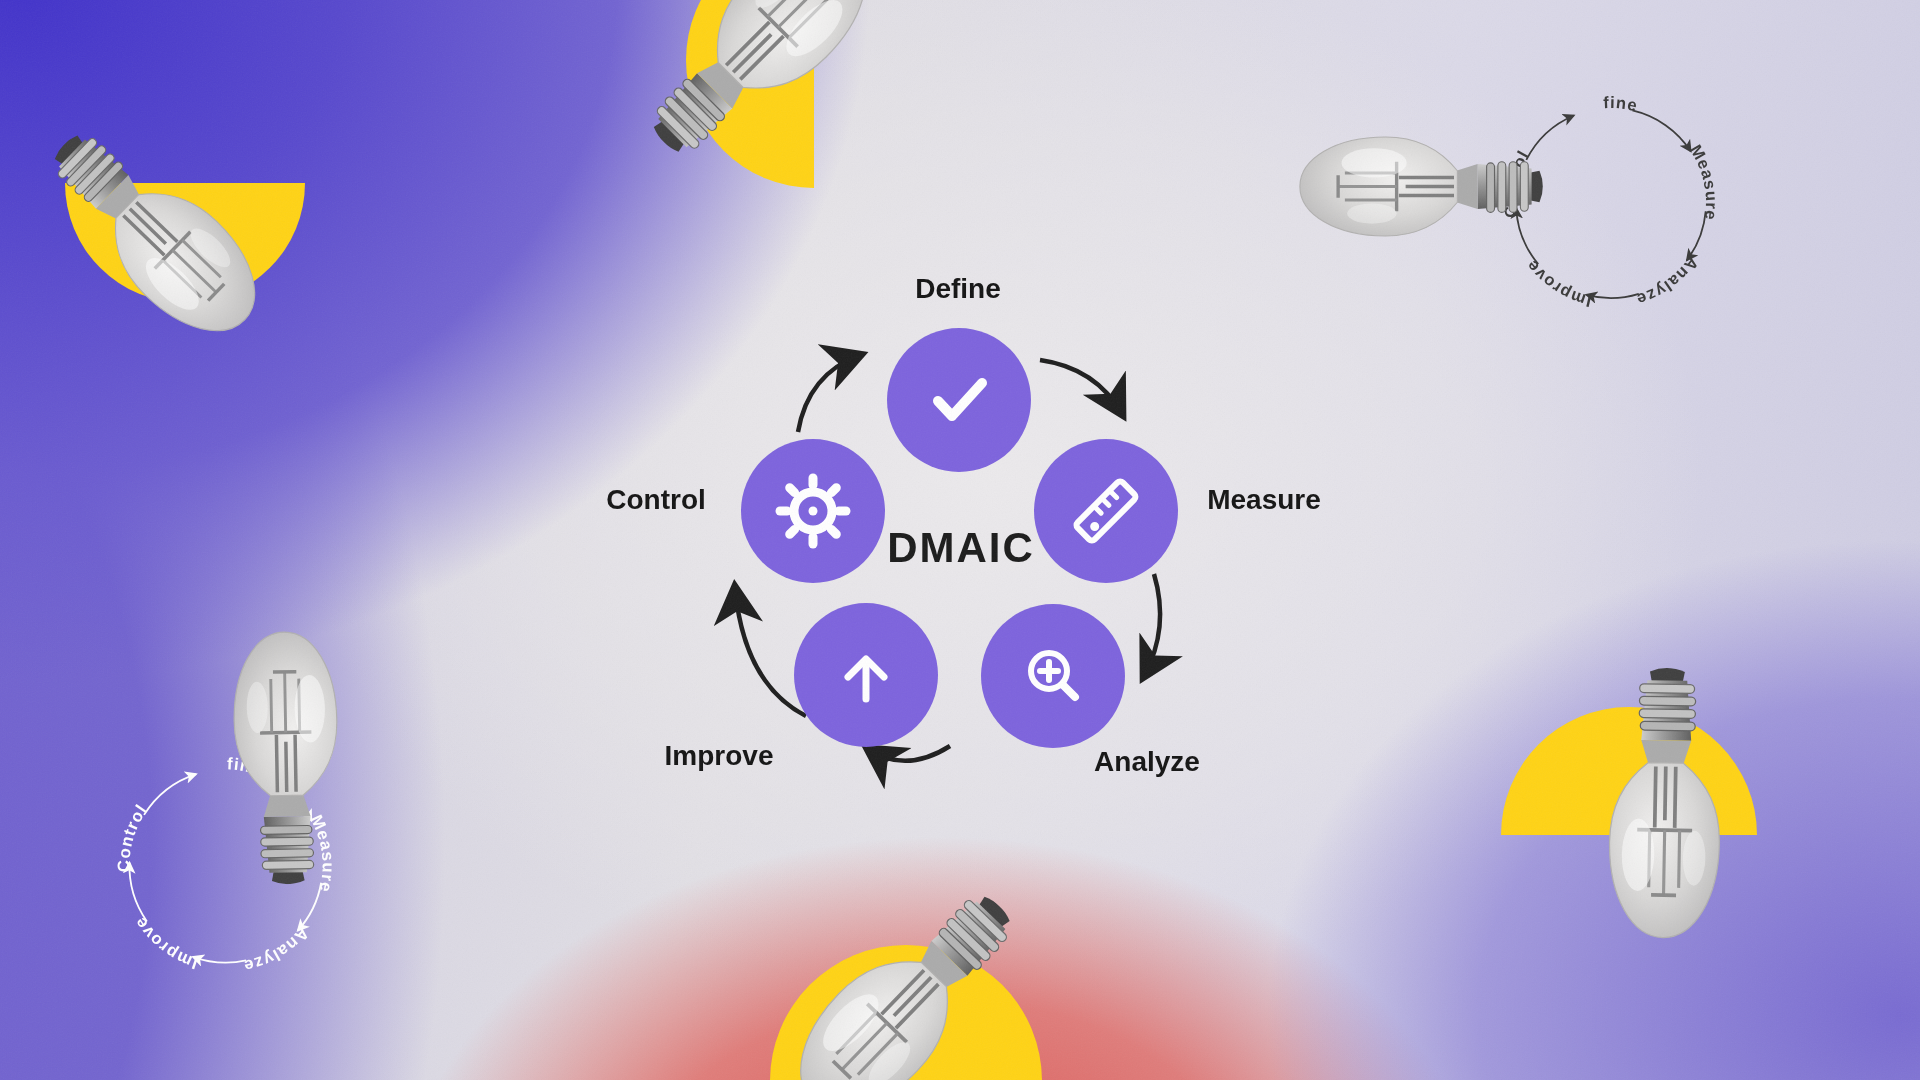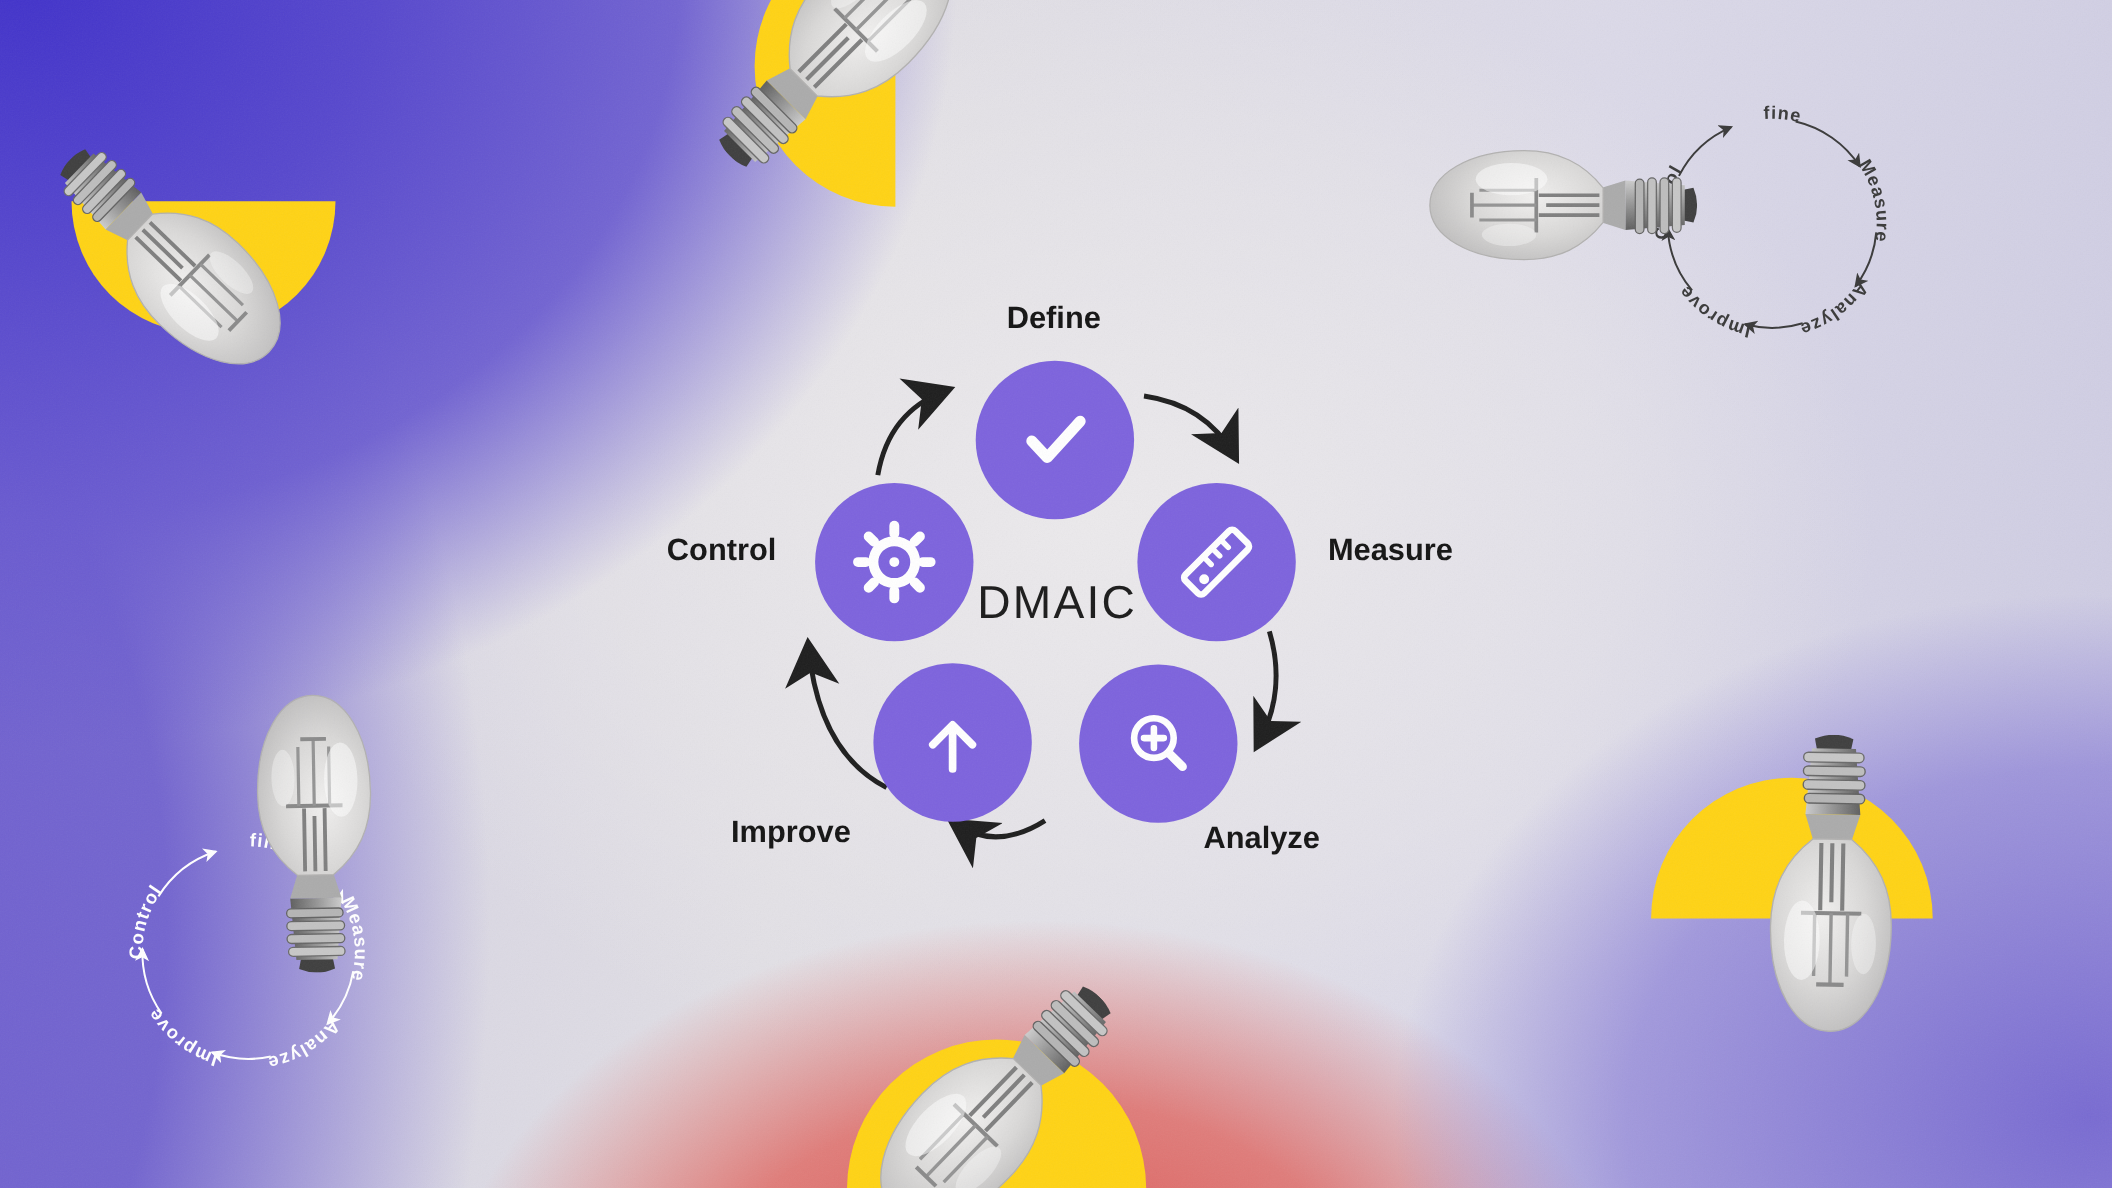--- a/index.html
+++ b/index.html
@@ -51,21 +51,21 @@
   #circle-improve{left:794px; top:603px;}
   #circle-control{left:741px; top:439px;}
   .step-label{position:absolute;transform:translate(-50%,-50%);
     font-size:28px;font-weight:700;color:#141414;white-space:nowrap;}
   #label-define {left:958px; top:289px;}
   #label-measure{left:1264px;top:500px;}
   #label-analyze{left:1147px;top:762px;}
   #label-improve{left:719px; top:756px;}
   #label-control{left:656px; top:500px;}
   #dmaic-title{position:absolute;left:961px;top:548px;transform:translate(-50%,-50%);
-    font-size:42px;font-weight:400;letter-spacing:2px;color:#1b1b1b;}
+    font-size:42px;font-weight:700;letter-spacing:2px;color:#1b1b1b;}
   #cycle-arrows{position:absolute;left:0;top:0;pointer-events:none;}
   
   #noise{position:absolute;left:0;top:0;width:1920px;height:1080px;opacity:.06;pointer-events:none;}
   .hidden-defs{position:absolute;width:0;height:0;overflow:hidden;}
 </style>
 </head>
 <body>
 
 <div id="stage">
 

